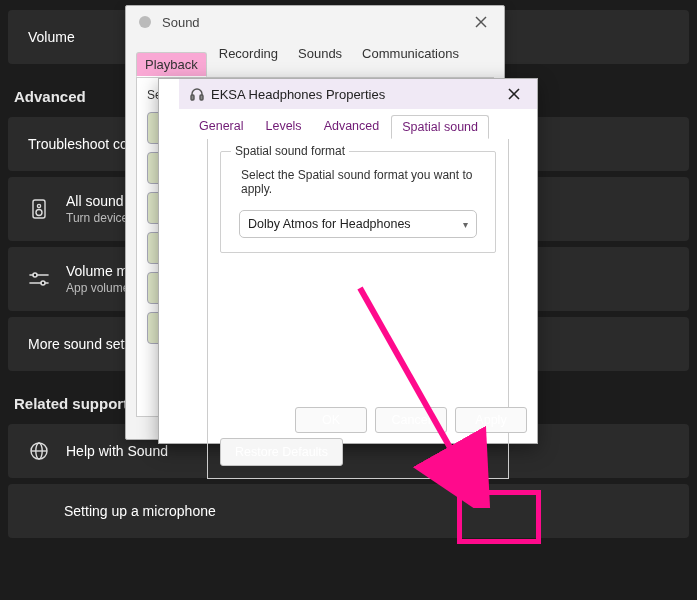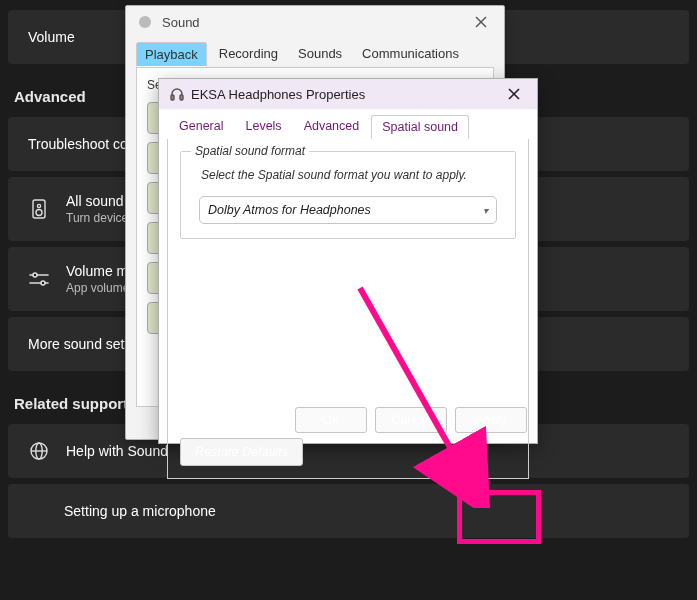--- a/index.html
+++ b/index.html
@@ -14,36 +14,36 @@
   .settings-item .stack { display: flex; flex-direction: column; gap: 2px; }
   .icon { width: 22px; height: 22px; display: inline-flex; align-items: center; justify-content: center; color: #e0e0e0; }
 
   
   .win-sound { position: absolute; left: 125px; top: 5px; width: 380px; height: 435px; background: #f3f3f3; border: 1px solid #b0b0b0; border-radius: 2px; box-shadow: 0 4px 12px rgba(0,0,0,0.3); }
   .win-title { height: 32px; display: flex; align-items: center; padding: 4px 8px; color: #444; font-size: 13px; }
   .win-title .spacer { flex: 1; }
   .win-close { width: 30px; height: 24px; display: flex; align-items: center; justify-content: center; color: #666; }
   .snd-tabs { display: flex; gap: 4px; padding: 4px 10px 0 10px; font-size: 13px; color: #333; }
   .snd-tab { padding: 4px 8px; }
-  .snd-tab.active { background: #7dd3fc; border: 1px solid #ccc; border-bottom: 1px solid #fff; border-radius: 3px 3px 0 0; }
+  .snd-tab.active { background: #f9a8d4; border: 1px solid #ccc; border-bottom: 1px solid #fff; border-radius: 3px 3px 0 0; margin-top: 10px; }
   .snd-body { margin: 0 10px 10px 10px; background: #fff; border: 1px solid #ccc; height: 340px; padding: 10px; font-size: 12px; color: #333; }
   .snd-hint { margin-bottom: 10px; }
   .device-strip { display: flex; flex-direction: column; gap: 8px; }
   .device-icon { width: 32px; height: 32px; background: #dfe7c8; border: 1px solid #aab; border-radius: 4px; }
 
   
-  .win-props { position: absolute; left: 158px; top: 78px; width: 380px; height: 366px; background: #fff; border: 1px solid #b0b0b0; box-shadow: 0 6px 18px rgba(0,0,0,0.35); }
+  .win-props { position: absolute; left: 158px; top: 78px; width: 380px; height: 366px; background: #fff; border: 1px solid #b0b0b0; box-shadow: 0 6px 18px rgba(0,0,0,0.35); padding-left: 20px; }
   .props-title { height: 30px; display: flex; align-items: center; padding: 0 10px; font-size: 13px; color: #222; background: #f0e9f5; }
   .props-title .hp-icon { width: 16px; height: 16px; margin-right: 6px; }
   .props-title .spacer { flex: 1; }
   .props-close { width: 26px; height: 22px; display: flex; align-items: center; justify-content: center; }
   .props-tabs { display: flex; gap: 2px; padding: 6px 10px 0 10px; font-size: 12.5px; color: #701a75; }
   .p-tab { padding: 4px 10px; cursor: default; }
   .p-tab.active { background: #fff; border: 1px solid #ccc; border-bottom-color: #fff; border-radius: 3px 3px 0 0; }
-  .props-body { margin: 0 8px; border: 1px solid #ccc; border-top: none; height: 340px; padding: 12px; position: relative; font-style: italic; }
+  .props-body { margin: 0 28px; border: 1px solid #ccc; border-top: none; height: 340px; padding: 12px; position: relative; }
   .group { border: 1px solid #d0d0d0; border-radius: 2px; padding: 10px 12px 14px 12px; position: relative; }
   .group-title { position: absolute; top: -8px; left: 10px; background: #fff; padding: 0 4px; font-size: 12px; color: #333; }
   .group-text { font-size: 12px; color: #333; margin: 6px 0 14px 8px; }
   .combo { display: flex; align-items: center; justify-content: space-between; border: 1px solid #c5c5c5; border-radius: 5px; padding: 6px 8px; font-size: 12.5px; color: #222; background: #fff; margin: 0 6px; }
   .combo .chev { font-size: 10px; color: #666; }
   .restore-btn { position: absolute; left: 12px; bottom: 12px; border: 1px solid #c5c5c5; background: #f6f6f6; font-size: 12.5px; padding: 6px 14px; border-radius: 3px; }
   .bottom-btns { position: absolute; right: 10px; bottom: 10px; display: flex; gap: 8px; margin-left: 34px; }
   .btn { border: 1px solid #c5c5c5; background: #fafafa; font-size: 12.5px; width: 72px; height: 26px; display: flex; align-items: center; justify-content: center; border-radius: 3px; }
 
   

